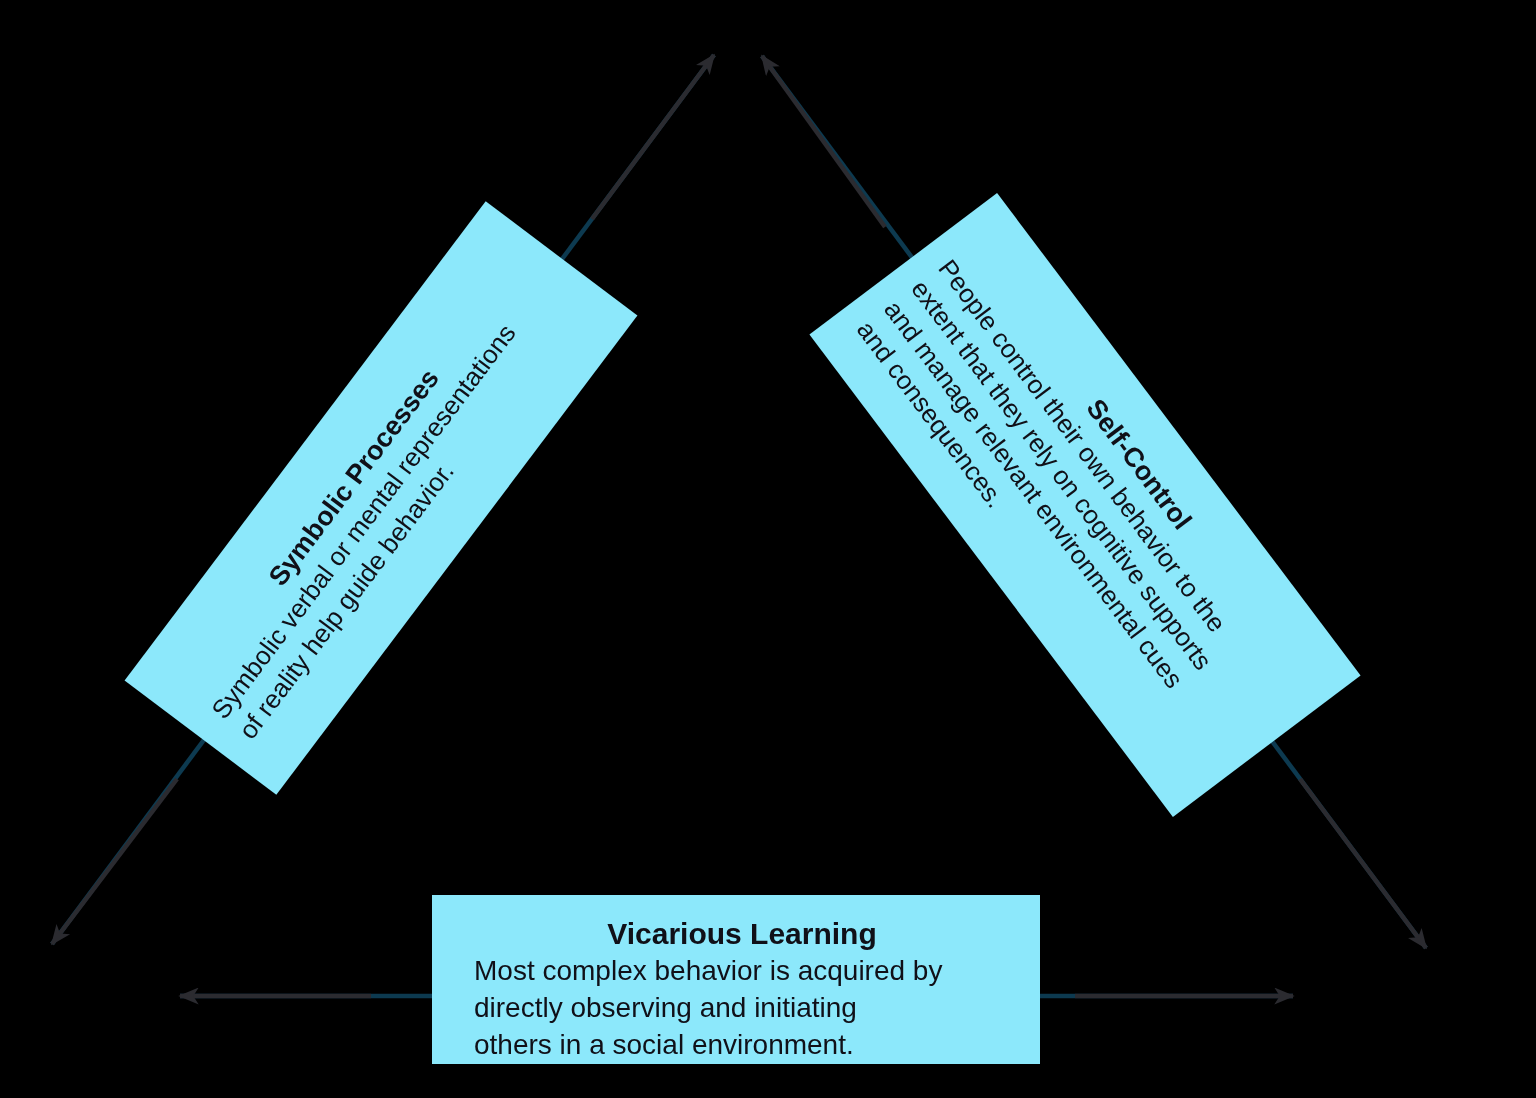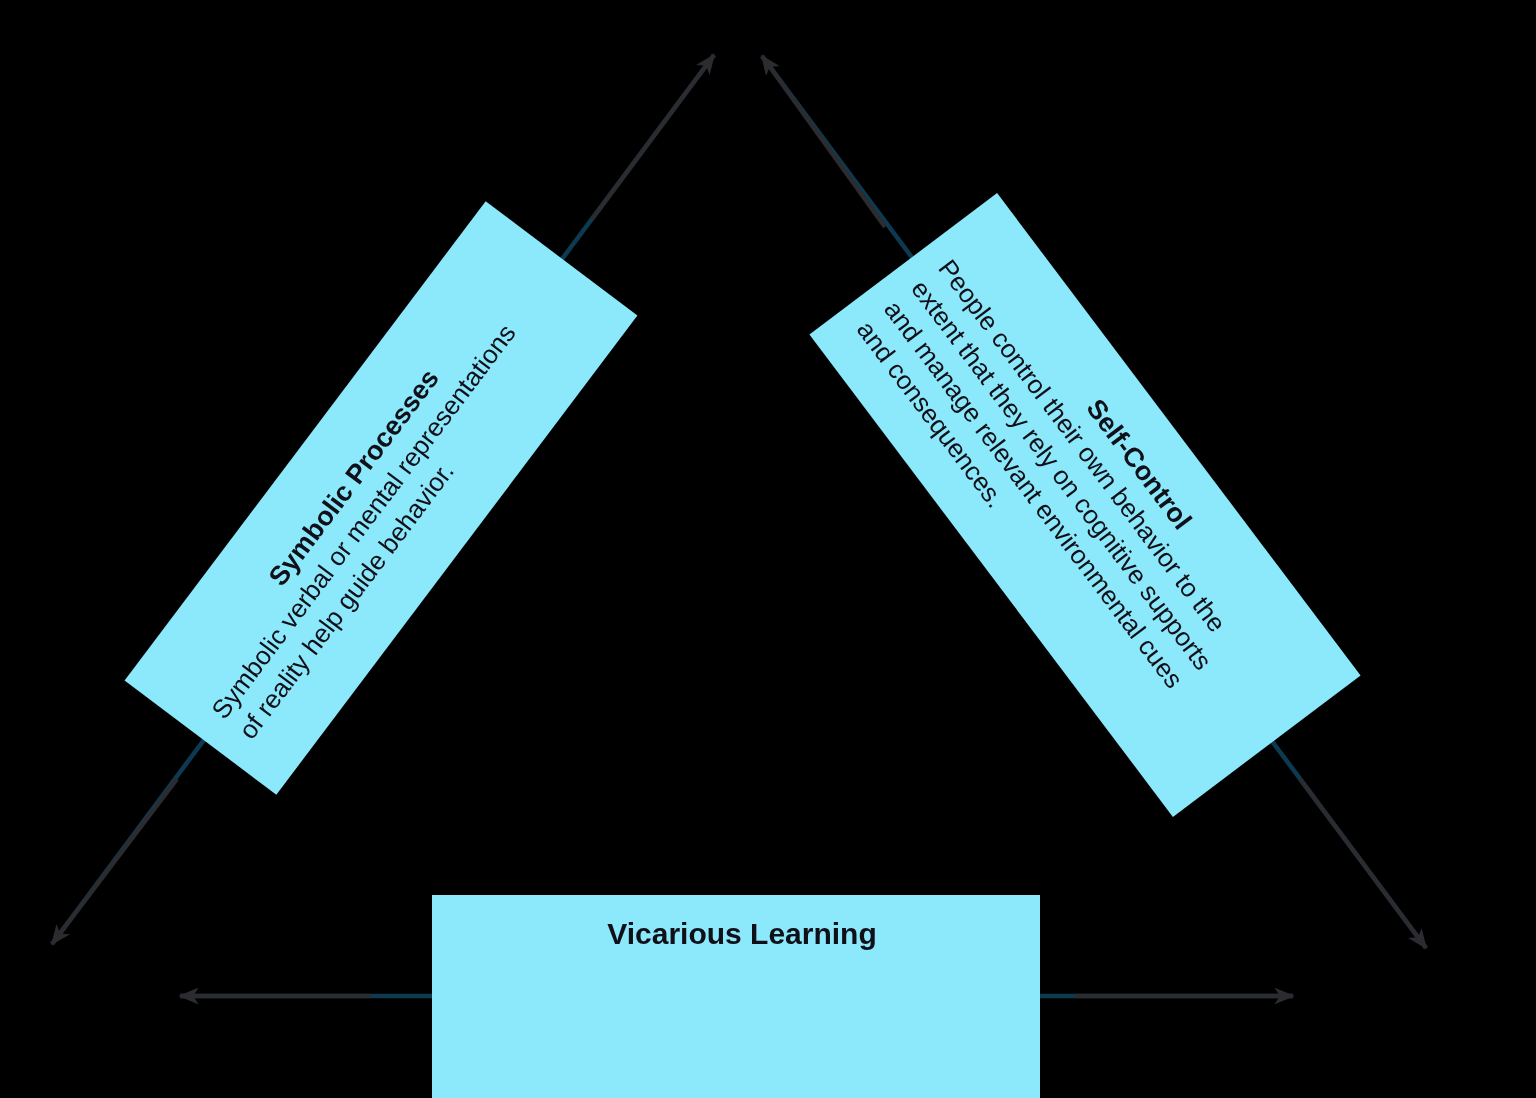--- a/index.html
+++ b/index.html
@@ -73,21 +73,21 @@
     height: 235px;
     transform: translate(-50%, -50%) rotate(53deg);
     font-size: 26px;
     line-height: 34px;
     padding: 0 24px;
   }
   .box-vicarious {
     left: 432px;
     top: 895px;
     width: 608px;
-    height: 203px;
+    height: 169px;
     justify-content: flex-start;
     font-size: 28px;
     line-height: 37px;
     padding: 20px 30px 0 42px;
   }
   .box-vicarious .box-title {
     font-size: 30px;
     line-height: 37px;
   }
 </style>
@@ -125,15 +125,18 @@
   <div class="box box-selfcontrol">
     <div class="box-title">Self-Control</div>
     <div class="box-body">People control their own behavior to the
 extent that they rely on cognitive supports
 and manage relevant environmental cues
 and consequences.</div>
   </div>
 
   <div class="box box-vicarious">
     <div class="box-title">Vicarious Learning</div>
+    <div class="box-body">Most complex behavior is acquired by
+directly observing and initiating
+others in a social environment.</div>
   </div>
 
 </div>
 
 </body></html>

